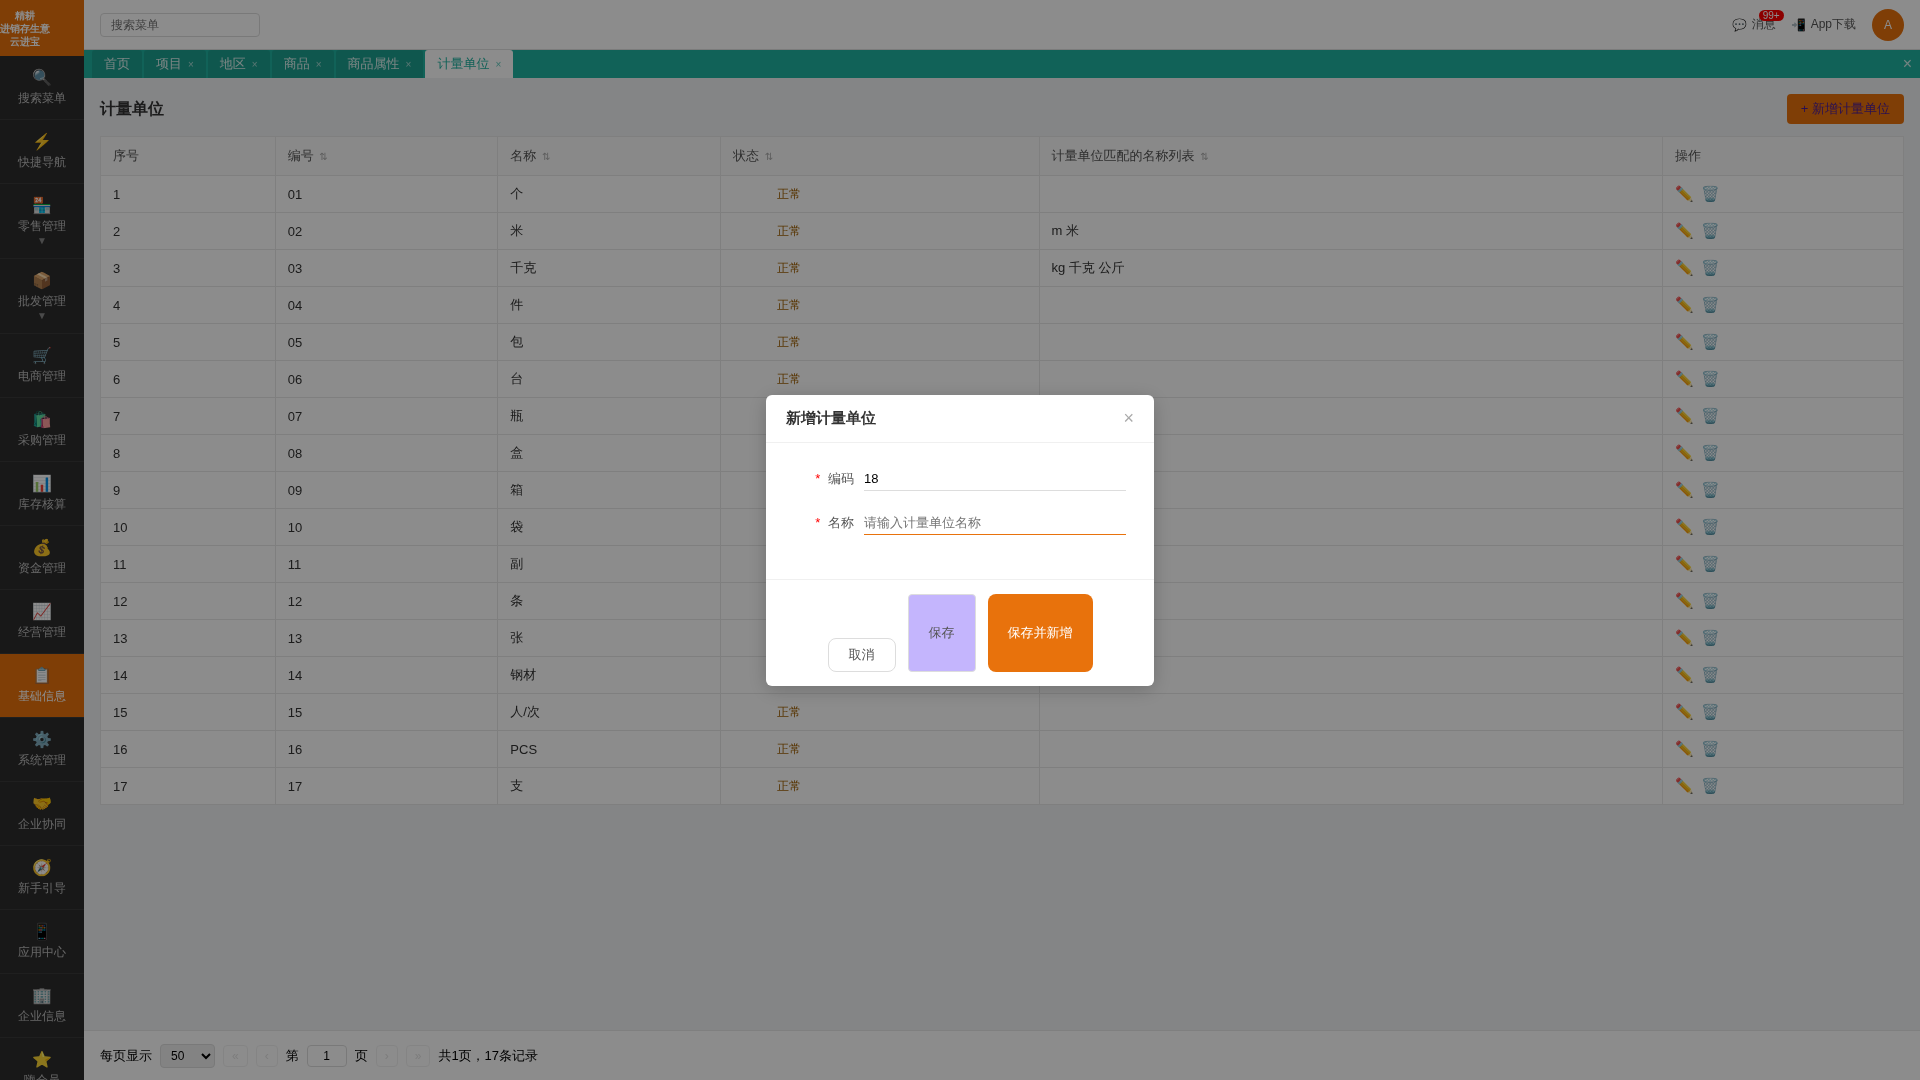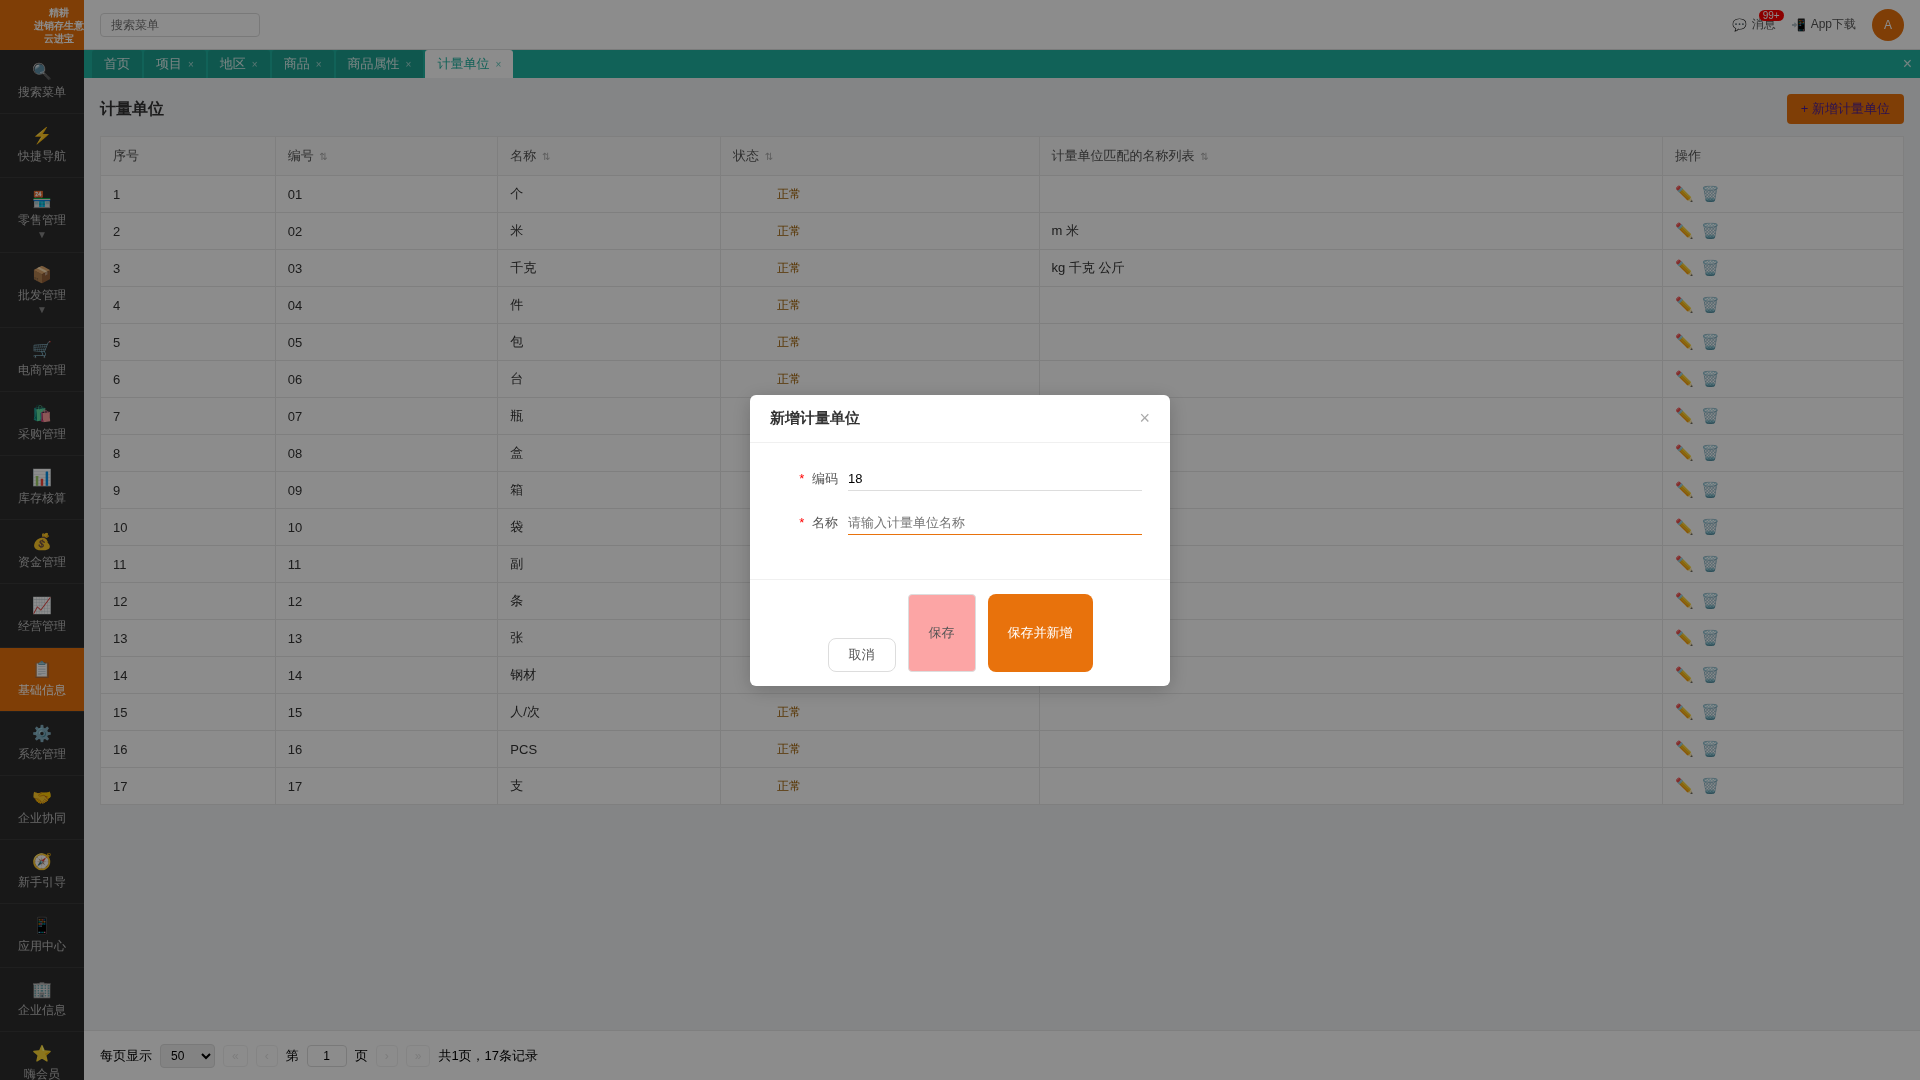--- a/index.html
+++ b/index.html
@@ -11,25 +11,25 @@
       background: #2d2d2d;
       display: flex;
       flex-direction: column;
       align-items: center;
       padding-top: 0;
       flex-shrink: 0;
       height: 100%;
     }
     .sidebar-logo {
       width: 84px;
-      height: 50px;
+      height: 56px;
       background: #e8720c;
       display: flex;
       align-items: center;
-      justify-content: flex-end;
+      justify-content: flex-start;
       color: #fff;
       font-size: 12px;
       font-weight: bold;
     }
     .sidebar-logo-text {
       font-size: 10px;
       color: #fff;
       text-align: center;
       line-height: 1.3;
     }
@@ -277,21 +277,21 @@
       top: 0; left: 0; right: 0; bottom: 0;
       background: rgba(0,0,0,0.45);
       display: flex;
       align-items: center;
       justify-content: center;
       z-index: 1000;
     }
     .modal {
       background: #fff;
       border-radius: 6px;
-      width: 420px;
+      width: 388px;
       padding: 0;
       box-shadow: 0 4px 20px rgba(0,0,0,0.2);
       overflow: hidden;
     }
     .modal-header {
       padding: 14px 20px;
       border-bottom: 1px solid #f0f0f0;
       display: flex;
       align-items: center;
       justify-content: space-between;
@@ -350,21 +350,21 @@
       background: #fff;
       color: #555;
       border-radius: 8px;
       padding: 7px 20px;
       cursor: pointer;
       font-size: 13px;
       margin-top: 44px;
     }
     .btn-save {
       border: 1px solid #ddd;
-      background: #fca5a5;
+      background: #c4b5fd;
       color: #555;
       border-radius: 4px;
       padding: 23px 20px;
       cursor: pointer;
       font-size: 13px;
     }
     .btn-save-new {
       background: #e8720c;
       color: #fff;
       border: none;

